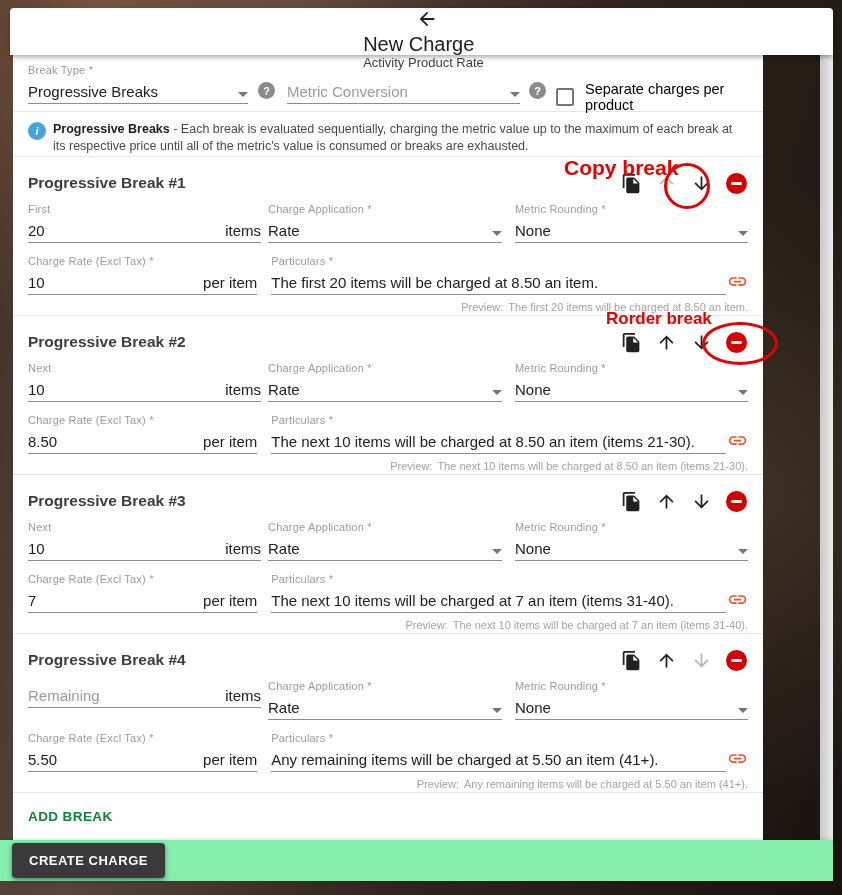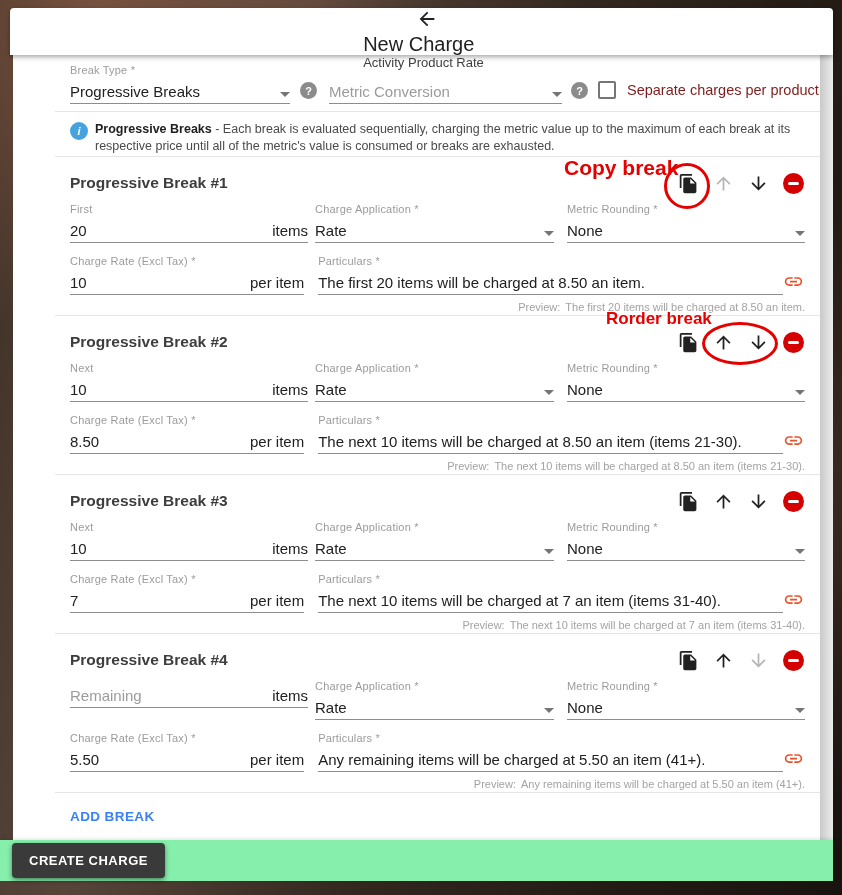--- a/index.html
+++ b/index.html
@@ -20,22 +20,22 @@
     box-shadow:0 2px 5px rgba(0,0,0,.35);
     display:flex; align-items:center; z-index:5;flex-direction:column;
   }
   .back-btn { width:40px; height:40px; margin-left:10px; border:none; background:none; cursor:pointer; display:flex; align-items:center; justify-content:center; }
   .header-titles { margin-left:4px; }
   .page-title { font-size:20px; font-weight:400; color:#212121; line-height:22px; }
   .page-subtitle { font-size:13px; color:#3f3f3f; line-height:15px; }
 
   
   .content {
-    position:absolute; left:13px; top:55px; width:807px; height:785px;
-    background:#fff; z-index:2;padding-left:42px;
+    position:absolute; left:13px; top:55px; width:750px; height:785px;
+    background:#fff; z-index:2;
   }
   .scroll-strip {
     position:absolute; left:820px; top:55px; width:13px; height:785px;
     background:linear-gradient(to right,#c9c9c9,#ececec); z-index:2;
   }
 
   
   .form-row { position:relative; height:56px; }
   .field-label { display:block; font-size:11px; color:#9b9b9b; margin-bottom:6px; letter-spacing:.2px; }
   .control { display:flex; align-items:flex-end; justify-content:space-between; border-bottom:1px solid #8d8d8d; height:22px; padding-bottom:3px; }
@@ -44,21 +44,21 @@
   .caret { width:0; height:0; border-left:5px solid transparent; border-right:5px solid transparent; border-top:5px solid #757575; margin-bottom:3px; flex:none; }
   .suffix { font-size:15px; color:#212121; flex:none; }
 
   .bt-field { position:absolute; left:15px; top:9px; width:220px; }
   .mc-field { position:absolute; left:274px; top:9px; width:233px; }
   .help-icon { position:absolute; width:17px; height:17px; border-radius:50%; background:#8b8b8b; color:#fff; font-size:11px; font-weight:bold; display:flex; align-items:center; justify-content:center; cursor:pointer; }
   .bt-help { left:245px; top:27px; }
   .mc-help { left:516px; top:27px; }
   .checkbox-row { position:absolute; left:543px; top:26px; display:flex; align-items:center; gap:11px; cursor:pointer; }
   .checkbox-box { width:18px; height:18px; border:2px solid #757575; border-radius:2px; background:#fff; flex:none; }
-  .checkbox-label { font-size:14.5px; color:#7f1d1d; }
+  .checkbox-label { font-size:14.5px; color:#000000; }
 
   
   .info-banner { border-top:1px solid #e6e6e6; height:45px; display:flex; padding:9px 15px 0 15px; }
   .info-icon { width:18px; height:18px; border-radius:50%; background:#46a3de; color:#fff; font-size:11px; font-weight:bold; font-style:italic; display:flex; align-items:center; justify-content:center; flex:none; margin-right:7px; margin-top:1px; }
   .info-text { font-size:12.5px; color:#4a4a4a; line-height:17px; width:752px; }
   .info-text b { color:#212121; }
 
   
   .break { height:159px; border-top:1px solid #e6e6e6; padding:14px 15px 0 15px; overflow:hidden; }
   .break-head { display:flex; align-items:center; justify-content:space-between; height:24px; margin-bottom:8px; }
@@ -78,21 +78,21 @@
   .row2 { display:flex; margin-top:12px; }
   .col-part { width:500px; }
   .link-btn { margin-left:auto; align-self:flex-end; margin-bottom:3px; width:24px; height:22px; }
   .select { cursor:pointer; }
 
   .preview-line { margin-top:6px; text-align:right; font-size:11px; color:#a3a3a3; }
   .preview-line .pfx { margin-right:5px; }
 
   
   .add-break-row { border-top:1px solid #e6e6e6; height:48px; display:flex; align-items:center; padding-left:15px; }
-  .add-break-btn { border:none; background:none; color:#3b82f6; font-weight:bold; font-size:13.5px; letter-spacing:.4px; cursor:pointer; font-family:inherit; }
+  .add-break-btn { border:none; background:none; color:#15803d; font-weight:bold; font-size:13.5px; letter-spacing:.4px; cursor:pointer; font-family:inherit; }
 
   .footer {
     position:absolute; left:0; top:840px; width:833px; height:41px;
     background:#86efac; z-index:4; box-shadow:0 -1px 4px rgba(0,0,0,.12);
     display:flex; align-items:center;
   }
   .create-btn {
     margin-left:12px; background:#3a3a3a; color:#fff; border:none; border-radius:4px;
     font-family:inherit; font-weight:bold; font-size:13px; letter-spacing:.5px;
     padding:10px 17px; cursor:pointer; box-shadow:0 2px 5px rgba(0,0,0,.45);

